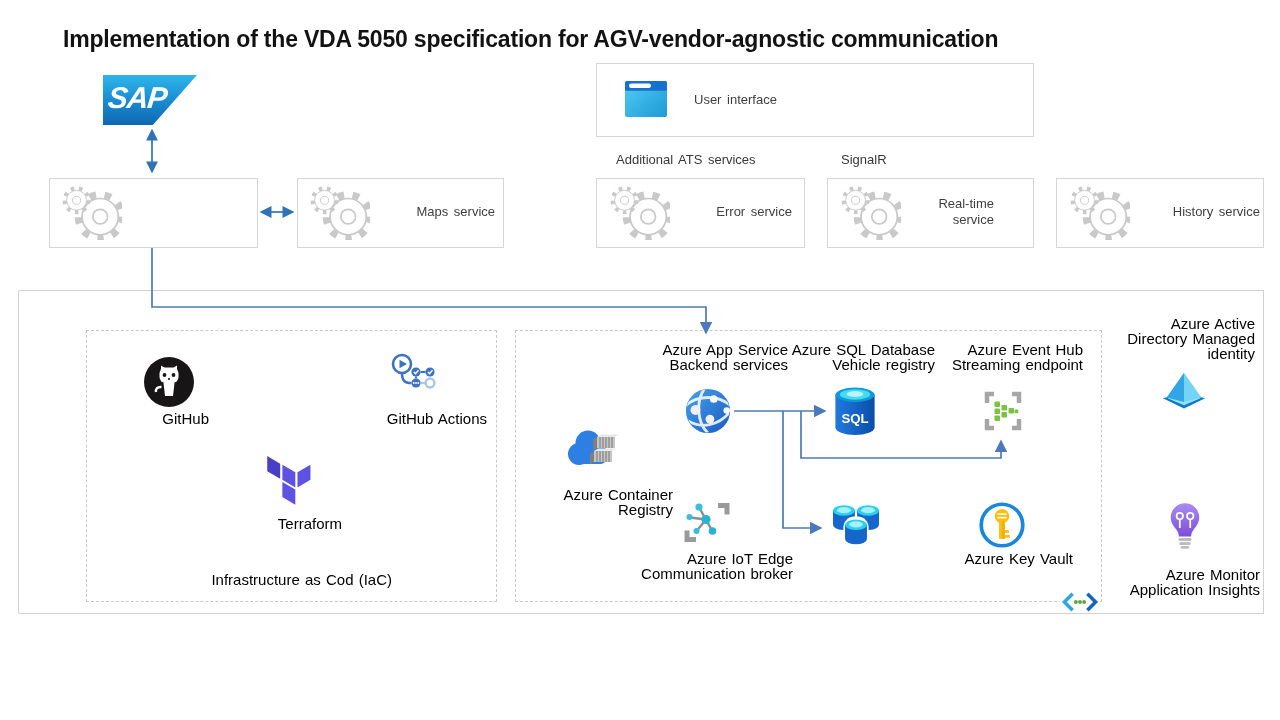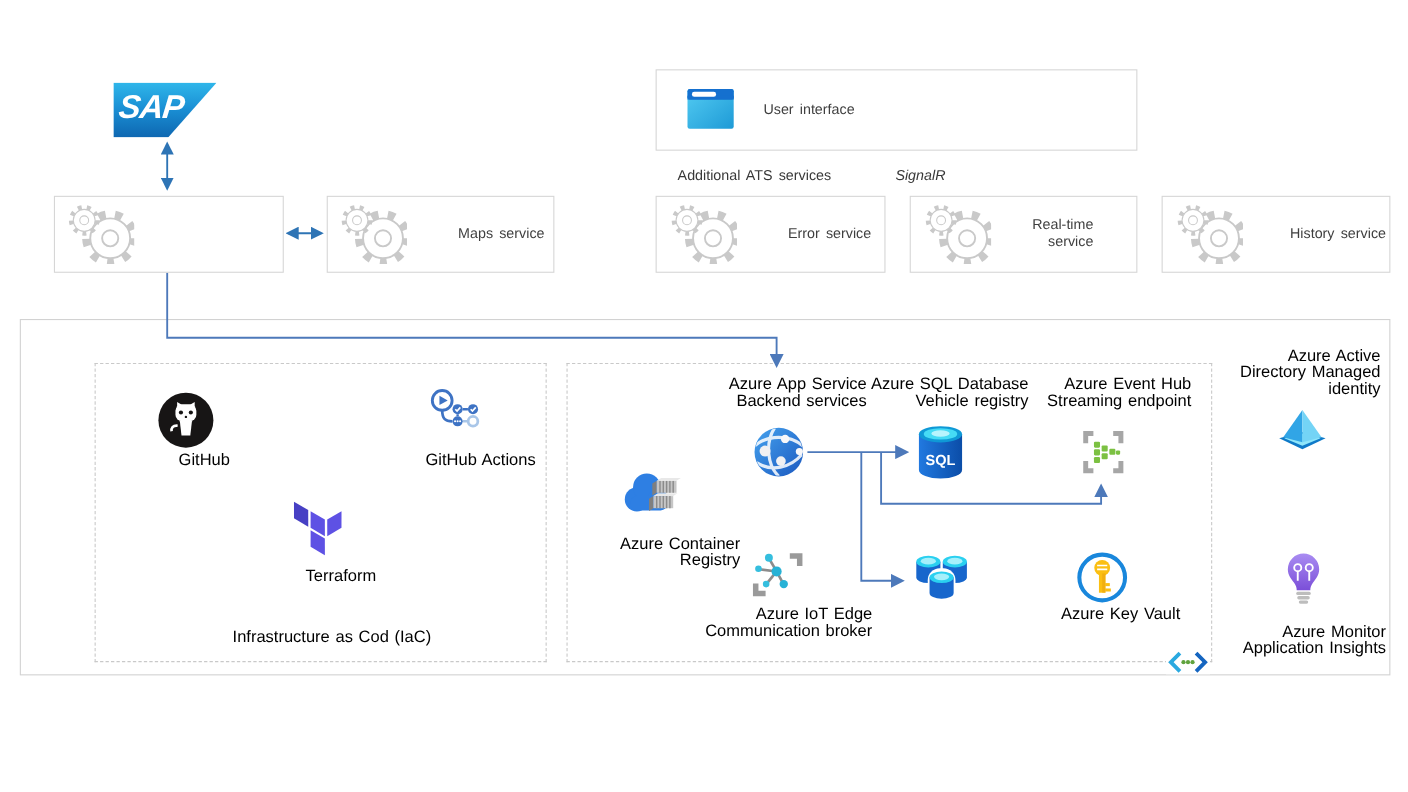--- a/index.html
+++ b/index.html
@@ -64,20 +64,21 @@
         </clipPath>
       <marker id="arrD" viewBox="0 0 10 10" refX="8" refY="5" markerWidth="7" markerHeight="7" orient="auto-start-reverse">
         <path d="M0 0 L10 5 L0 10 z" fill="#2e74b5"></path>
       </marker>
       <marker id="arrL" viewBox="0 0 10 10" refX="8" refY="5" markerWidth="7.5" markerHeight="7.5" orient="auto-start-reverse">
         <path d="M0 0 L10 5 L0 10 z" fill="#4d79ba"></path>
       </marker>
     </defs>
   </svg>
 
+  <div class="abs title" style="left:63px;top:26px;">Implementation of the VDA 5050 specification for AGV-vendor-agnostic communication</div>
 
   <div class="saplogo">
     <span>SAP</span>
   </div>
 
   <div class="outer" style="left:18px;top:290px;width:1244px;height:322px;"></div>
   <div class="dashed" style="left:86px;top:330px;width:409px;height:270px;"></div>
   <div class="dashed" style="left:515px;top:330px;width:585px;height:270px;"></div>
 
   <svg class="overlay" width="1280" height="720">
@@ -105,21 +106,21 @@
   <div class="box" style="left:596px;top:63px;width:436px;height:72px;"></div>
   <svg class="abs" style="left:622px;top:75px;" width="48" height="48" viewBox="0 0 48 48">
     <rect x="3" y="6" width="42" height="36" rx="2" fill="url(#uig)"></rect>
     <rect x="3" y="6" width="42" height="9.5" rx="2" fill="#1570cf"></rect>
     <rect x="3" y="12" width="42" height="3.5" fill="#1570cf"></rect>
     <rect x="7" y="8.5" width="22" height="4.5" rx="2.2" fill="#ffffff"></rect>
   </svg>
   <div class="blabel" style="left:694px;top:92px;">User interface</div>
 
   <div class="slabel" style="left:616px;top:152px;">Additional ATS services</div>
-  <div class="slabel" style="left:814px;top:152px;font-style:italic;">SignalR</div>
+  <div class="slabel" style="left:841px;top:152px;">SignalR</div>
 
   <div class="box" style="left:596px;top:178px;width:207px;height:68px;"></div>
   <svg class="abs" style="left:610px;top:186px;" width="60" height="54" viewBox="0 0 66 58">
     <use href="#gear" transform="translate(42,33) scale(0.95)"></use>
       <use href="#gear" transform="translate(16,15) scale(0.52)"></use>
   </svg>
   <div class="blabel" style="left:692px;top:204px;width:100px;">Error service</div>
 
   <div class="box" style="left:827px;top:178px;width:205px;height:68px;"></div>
   <svg class="abs" style="left:841px;top:186px;" width="60" height="54" viewBox="0 0 66 58">

